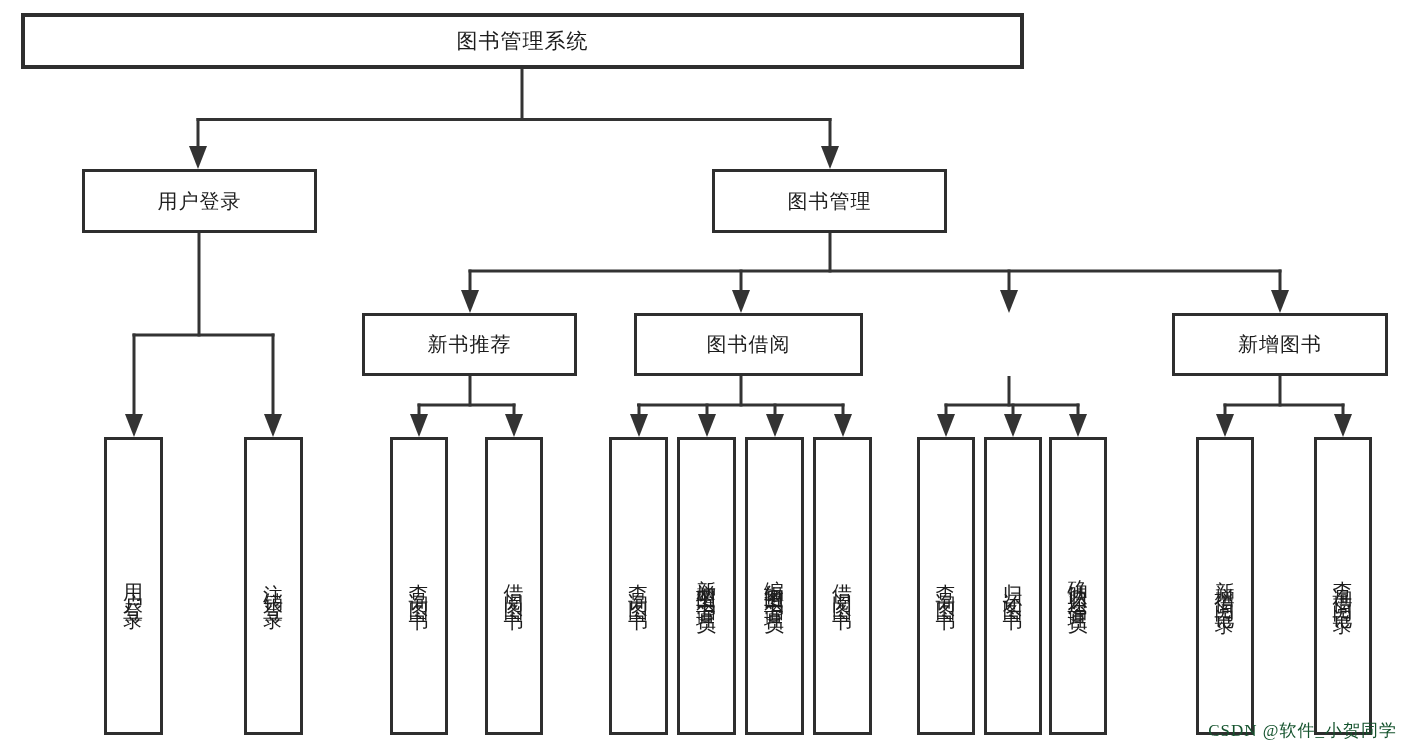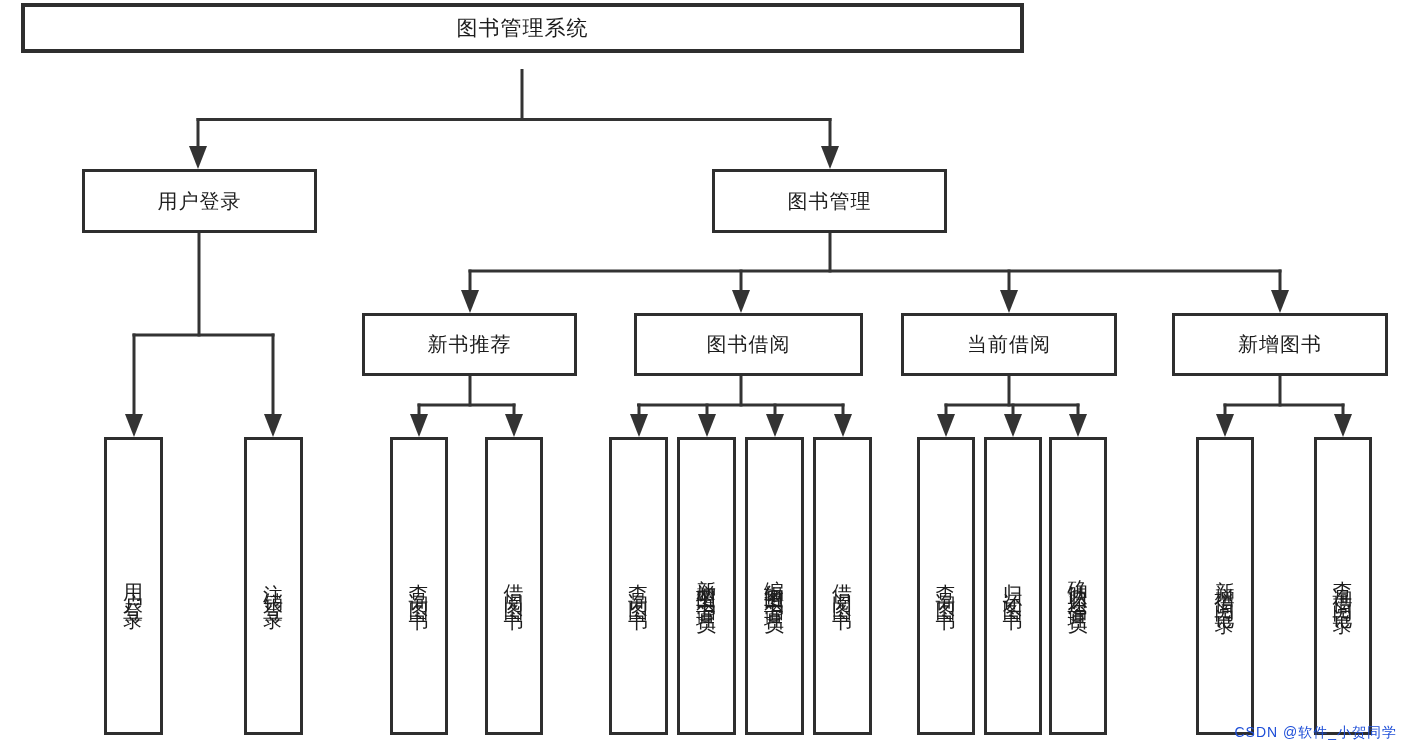--- a/index.html
+++ b/index.html
@@ -12,22 +12,22 @@
     position:absolute;box-sizing:border-box;background:#ffffff;
     border:3px solid #2e2e2e;display:flex;align-items:center;justify-content:center;
     font-size:20px;color:#1c1c1c;letter-spacing:1px;white-space:nowrap;
   }
   .node.root{border-width:4px;font-size:21px;}
   .node-v{
     writing-mode:vertical-rl;text-orientation:mixed;
     letter-spacing:9px;line-height:1;white-space:normal;font-size:20px;
   }
   .watermark{
-    position:absolute;right:8px;bottom:5px;font-size:14px;color:#1d4ed8;
-    letter-spacing:1px;white-space:nowrap;
+    position:absolute;right:8px;bottom:5px;font-size:17px;color:#14532d;
+    letter-spacing:1px;white-space:nowrap;font-family:Liberation Serif, serif;
   }
 </style>
 </head>
 <body>
 
 <div id="stage">
 
   <svg id="connectors" viewBox="0 0 1405 747" xmlns="http://www.w3.org/2000/svg">
     <g stroke="#333333" stroke-width="3" fill="none">
 
@@ -87,28 +87,27 @@
       <polygon points="766,414 784,414 775,437"></polygon>
       <polygon points="834,414 852,414 843,437"></polygon>
       <polygon points="937,414 955,414 946,437"></polygon>
       <polygon points="1004,414 1022,414 1013,437"></polygon>
       <polygon points="1069,414 1087,414 1078,437"></polygon>
       <polygon points="1216,414 1234,414 1225,437"></polygon>
       <polygon points="1334,414 1352,414 1343,437"></polygon>
     </g>
   </svg>
 
-  <div class="node root" style="left:21px;top:3px;width:1003px;height:50px;">图书管理系统</div>
+  <div class="node root" style="left:21px;top:13px;width:1003px;height:56px;">图书管理系统</div>
 
   <div class="node" style="left:82px;top:169px;width:235px;height:64px;">用户登录</div>
   <div class="node" style="left:362px;top:313px;width:215px;height:63px;">新书推荐</div>
 
   <div class="node" style="left:712px;top:169px;width:235px;height:64px;">图书管理</div>
   <div class="node" style="left:634px;top:313px;width:229px;height:63px;">图书借阅</div>
-  <div class="node" style="left:901px;top:313px;width:216px;height:63px;">当前借阅</div>
   <div class="node" style="left:1172px;top:313px;width:216px;height:63px;">新增图书</div>
 
   <div class="node node-v" style="left:104px;top:437px;width:59px;height:298px;">用户登录</div>
   <div class="node node-v" style="left:244px;top:437px;width:59px;height:298px;">注销登录</div>
 
   <div class="node node-v" style="left:390px;top:437px;width:58px;height:298px;">查询图书</div>
   <div class="node node-v" style="left:485px;top:437px;width:58px;height:298px;">借阅图书</div>
 
   <div class="node node-v" style="left:609px;top:437px;width:59px;height:298px;">查询图书</div>
   <div class="node node-v" style="left:677px;top:437px;width:59px;height:298px;letter-spacing:5px;">新增图书（管理员）</div>

